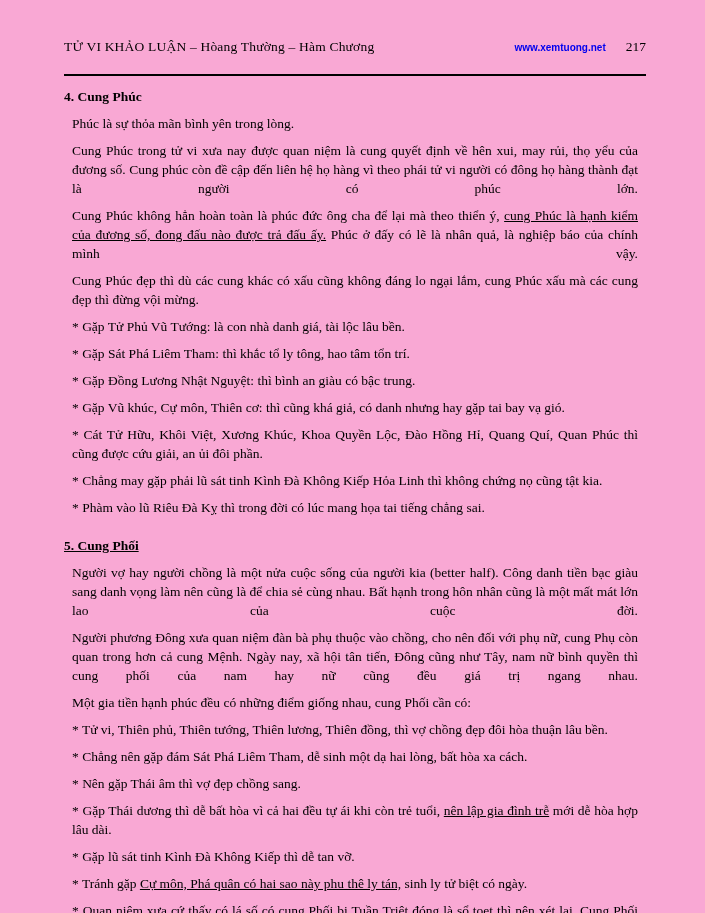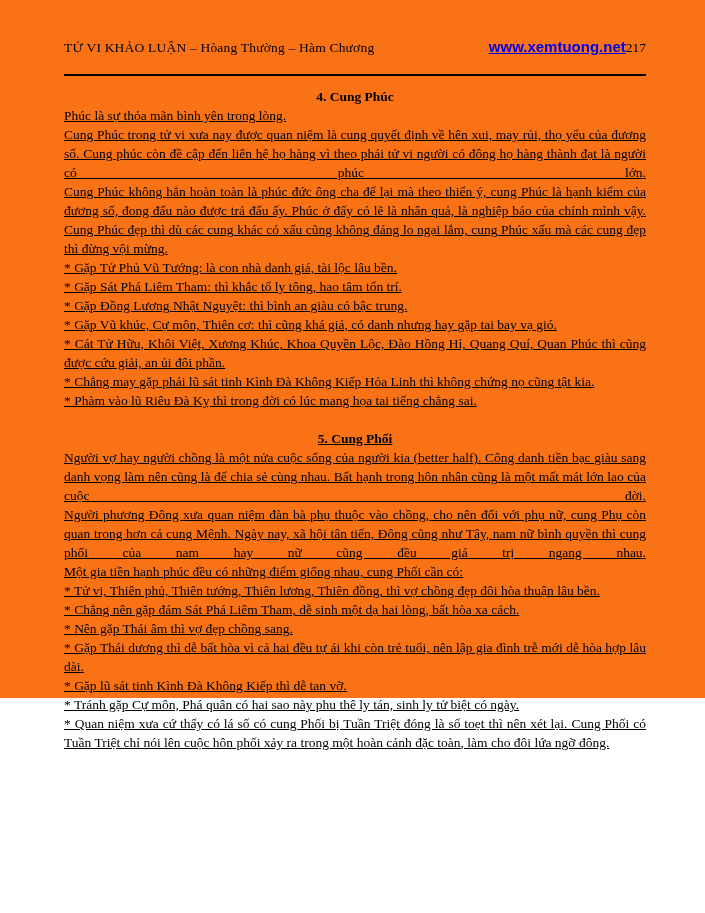--- a/index.html
+++ b/index.html
@@ -8,22 +8,22 @@
     background: #ffffff;
   }
   body {
     width: 705px;
     height: 913px;
     overflow: hidden;
   }
   .page {
     position: relative;
     width: 705px;
-    height: 698px;
-    background: #f97316;
+    height: 913px;
+    background: #f9a8d4;
     color: #000000;
     font-family: "Liberation Serif", "DejaVu Serif", serif;
   }
   .content {
     position: absolute;
     left: 64px;
     top: 38px;
     width: 582px;
   }
   
@@ -36,45 +36,45 @@
     border-bottom: 2px solid #000000;
   }
   .hdr-title {
     white-space: nowrap;
     letter-spacing: 0.2px;
   }
   .hdr-spacer { flex: 1 1 auto; }
   .hdr-url {
     font-family: "Liberation Sans", "DejaVu Sans", sans-serif;
     font-weight: bold;
-    font-size: 15px;
+    font-size: 10px;
     color: #0000ee;
-    text-decoration: underline;
     cursor: pointer;
     white-space: nowrap;
   }
   .hdr-page {
+    margin-left: 20px;
     white-space: nowrap;
   }
   
   .doc {
     margin-top: 11px;
     font-size: 13.5px;
     line-height: 19px;
     text-align: justify;
   }
   .doc h2 {
     font-size: 13.5px;
     line-height: 19px;
     margin: 0;
     font-weight: bold;
-    text-align: center;
+    text-align: left;
   }
   .doc h2.gap { margin-top: 19px; text-decoration: underline; }
-  .doc p { margin: 0; text-decoration: underline; }
+  .doc p { margin: 8px; }
   .doc p.jl { text-align-last: justify; }
   .u { text-decoration: underline; }
 </style>
 </head>
 <body>
 
 <div class="page">
   <div class="content">
 
     <div class="hdr">

